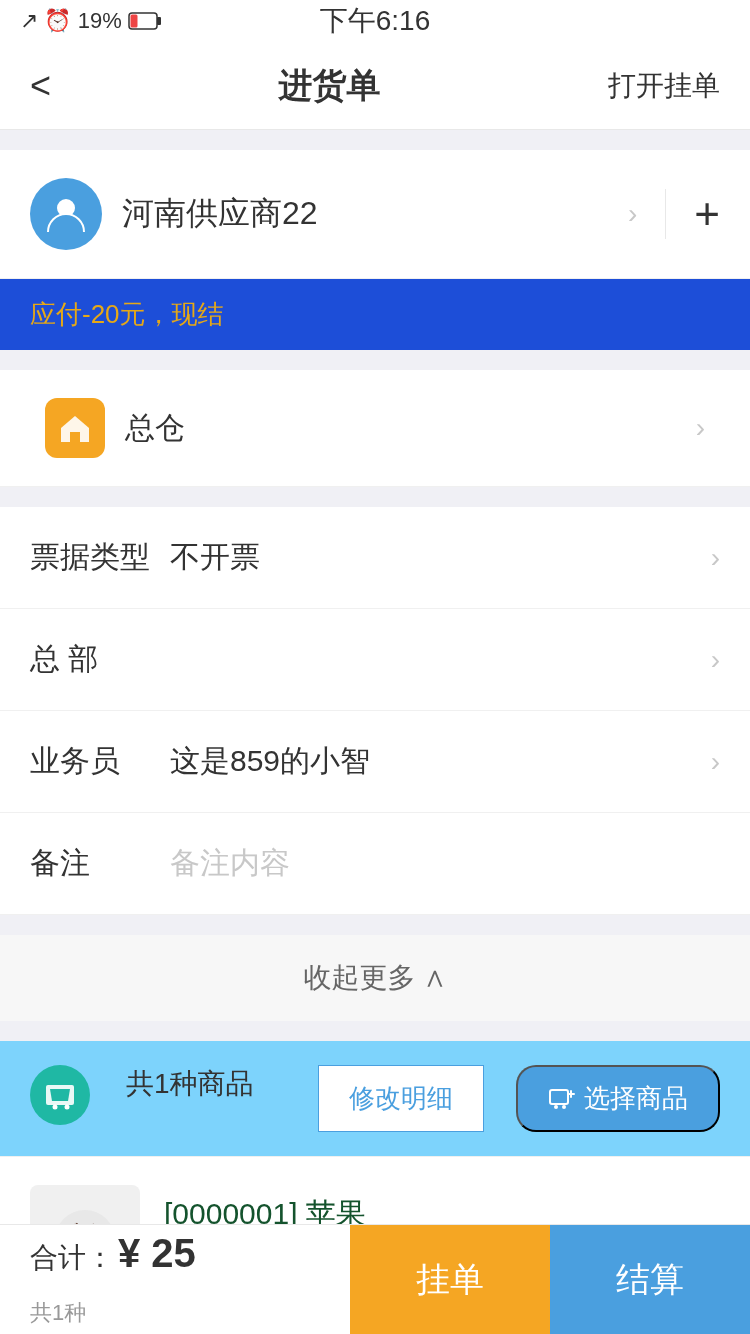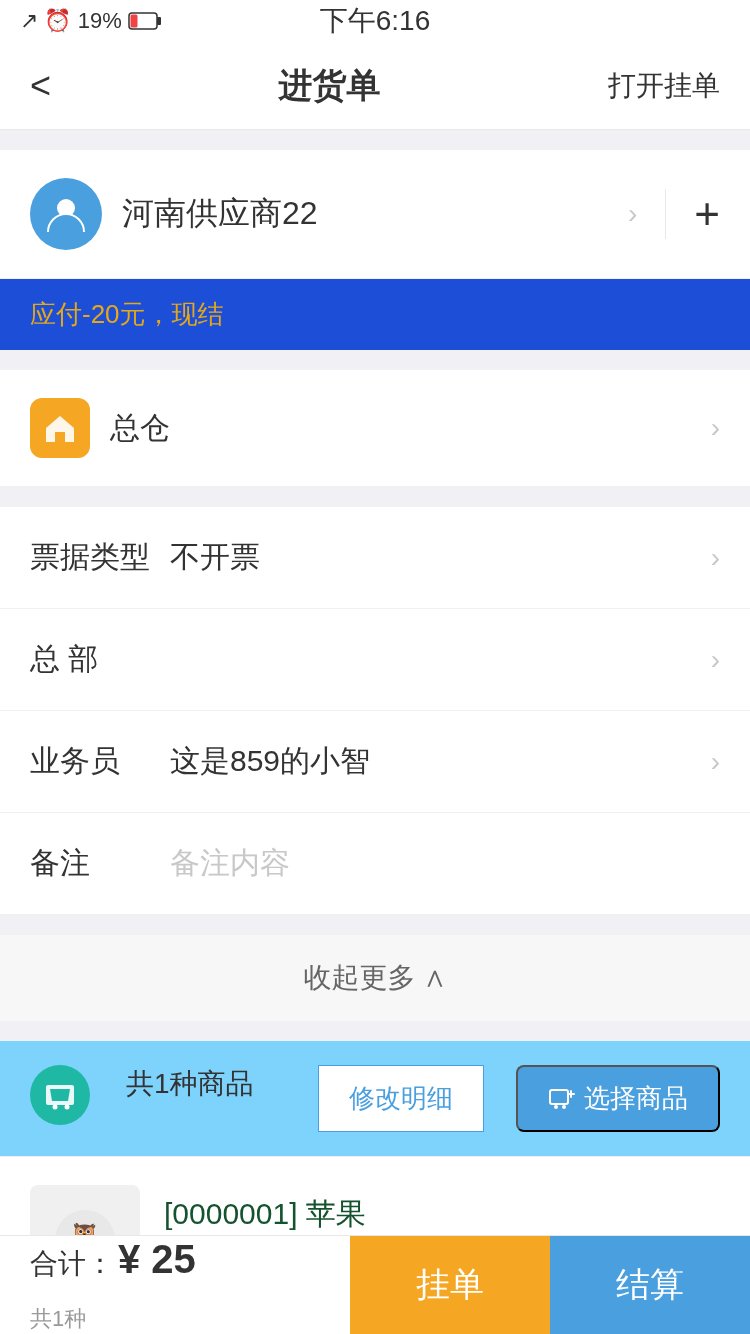--- a/index.html
+++ b/index.html
@@ -125,21 +125,21 @@
       display: flex;
       align-items: center;
       justify-content: center;
       margin-right: 20px;
       flex-shrink: 0;
     }
 
     .warehouse-row {
       display: flex;
       align-items: center;
-      padding: 28px 30px;
+      padding: 28px 45px;
       background: #fff;
       border-bottom: 1px solid #f0f0f0;
       cursor: pointer;
     }
 
     
     .collapse-row {
       background: #f7f7f7;
       padding: 24px 30px;
       text-align: center;
@@ -175,21 +175,21 @@
       padding: 14px 30px;
       border-radius: 0;
       font-size: 26px;
       margin-right: 16px;
       cursor: pointer;
     }
     .btn-select {
       background: #4a9fdf;
       color: #fff;
       padding: 14px 30px;
-      border-radius: 8px;
+      border-radius: 20px;
       font-size: 26px;
       cursor: pointer;
       display: flex;
       align-items: center;
       gap: 8px;
     }
 
     
     .product-item {
       background: #fff;
@@ -218,21 +218,21 @@
       font-size: 32px;
       cursor: pointer;
       padding: 10px;
     }
 
     
     .bottom-bar {
       position: fixed;
       bottom: 0;
       width: 750px;
-      height: 99px;
+      height: 110px;
       display: flex;
       align-items: stretch;
       background: #fff;
       border-top: 1px solid #e8e8e8;
     }
     .bottom-total {
       flex: 1;
       display: flex;
       flex-direction: column;
       justify-content: center;

